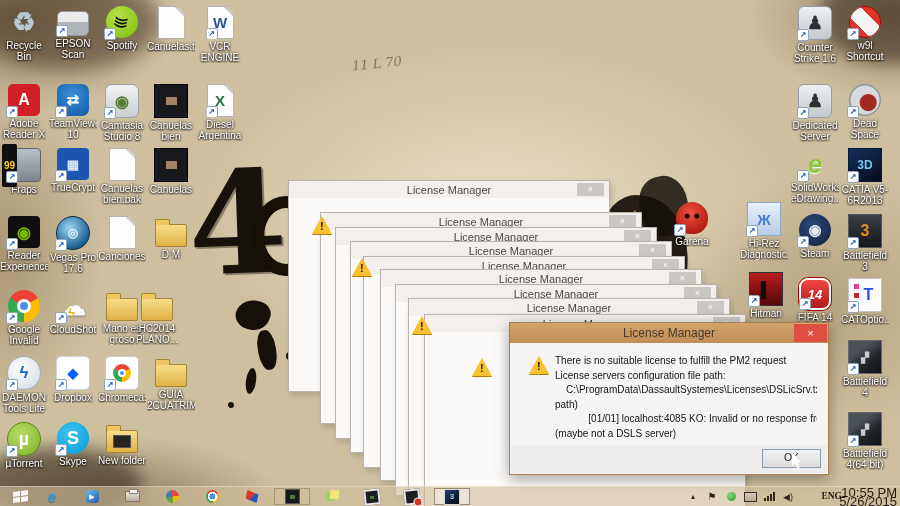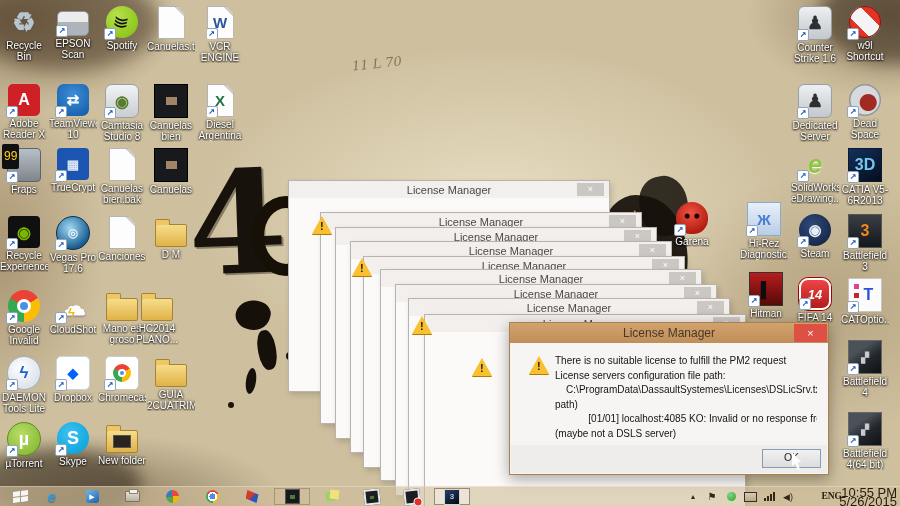--- a/index.html
+++ b/index.html
@@ -31,21 +31,21 @@
   #matlab{left:620px;top:210px;width:28px;height:26px;background:linear-gradient(180deg,#f7941e,#c05515);clip-path:polygon(50% 0,100% 100%,0 100%);transform:rotate(4deg);}
   #vinyl{left:622px;top:266px;width:48px;height:48px;border-radius:50%;background:radial-gradient(circle at 58% 45%, #8e1c14 0 11px, #170d0a 12px);}
   #handwrite{left:352px;top:56px;font-family:"DejaVu Serif",serif;font-style:italic;font-size:13px;color:rgba(72,52,30,.55);transform:rotate(-6deg);}
 
   
   .dicon{position:absolute;width:48px;text-align:center;z-index:2;}
   .dicon .ic{width:32px;height:32px;margin:0 auto;position:relative;display:flex;align-items:center;justify-content:center;font-weight:bold;}
   .dicon .lbl{margin-top:2px;font-size:10px;line-height:11px;color:#fff;max-height:23px;overflow:hidden;
     text-shadow:0 1px 2px rgba(0,0,0,.95),0 0 3px rgba(0,0,0,.85);}
   .sc{position:absolute;left:-2px;bottom:-2px;width:10px;height:10px;background:#fff;border:1px solid #8fa6bd;border-radius:2px;font-size:8px;line-height:9px;color:#1a57c4;font-weight:bold;z-index:3;}
-  .b99{position:absolute;top:-5px;left:-6px;background:#101010;color:#ffd21f;font-size:12px;font-weight:normal;padding:7px 2px;border-radius:2px;line-height:11px;}
+  .b99{position:absolute;top:-5px;left:-6px;background:#101010;color:#ffd21f;font-size:10px;font-weight:bold;padding:16px 2px;border-radius:2px;line-height:11px;}
   .ic.doc{width:25px;height:31px;background:linear-gradient(225deg,#cfcfcf 0 7px,#fdfdfd 7px);border:1px solid #b3b3b3;clip-path:polygon(0 0,72% 0,100% 24%,100% 100%,0 100%);}
   .ic.folder{width:30px;height:21px;margin-top:8px;background:linear-gradient(180deg,#f6dd8a,#e0b248);border:1px solid #a98334;border-radius:2px;}
   .ic.folder::before{content:"";position:absolute;top:-6px;left:-1px;width:13px;height:5px;background:#eec764;border:1px solid #a98334;border-bottom:none;border-radius:2px 2px 0 0;}
   .ic.chrome{border-radius:50%;background:conic-gradient(from -60deg,#ea4335 0 120deg,#fbbc05 0 240deg,#34a853 0 360deg);}
   .ic.chrome::after{content:"";position:absolute;inset:9px;border-radius:50%;background:#4a90e2;border:3px solid #fff;}
   .ic.ccast{background:#fff;border:1px solid #c9c9c9;border-radius:5px;}
   .ic.ccast::after{content:"";position:absolute;inset:7px;border-radius:50%;background:conic-gradient(from -60deg,#ea4335 0 120deg,#fbbc05 0 240deg,#34a853 0 360deg);}
   .ic.ccast::before{content:"";position:absolute;inset:12px;background:#4a90e2;border:2px solid #fff;border-radius:50%;z-index:1;}
   .ic.noentry{border-radius:50%;background:linear-gradient(45deg,transparent 0 34%,#f4f4f4 34% 66%,transparent 66%),radial-gradient(#e23327 0 65%,#9c1610 100%);box-shadow:inset 0 0 0 1px #8e120c;}
   .ic.deadspace{border-radius:50%;background:radial-gradient(circle at 60% 58%,#a32a22 0 8px,transparent 9px),radial-gradient(circle at 50% 50%,#d7dadc 0 14px,#8f969c 15px);}
@@ -193,21 +193,21 @@
         <div class="ic" style="background: rgb(23, 25, 28); border: 1px solid rgb(0, 0, 0);">
           <span style="width:11px;height:8px;background:#a08568;display:block"></span>
         </div>
         <div class="lbl">Canuelas</div>
       </div>
       <div class="dicon" style="left: 0px; top: 216px;">
         <div class="ic" style="background: rgb(16, 16, 16); border-radius: 4px;">
           <span style="color:#7ab800;font-size:16px">◉</span>
           <span class="sc">↗</span>
         </div>
-        <div class="lbl">Recycle Experience</div>
+        <div class="lbl">Reader Experience</div>
       </div>
       <div class="dicon" style="left: 49px; top: 216px;">
         <div class="ic" style="background: radial-gradient(circle at 40% 35%, rgb(159, 217, 242), rgb(28, 95, 147) 70%, rgb(12, 58, 97)); border-radius: 50%; border: 1px solid rgb(10, 47, 78);">
           <span style="color:#e8f4fb;font-size:12px">◎</span>
           <span class="sc">↗</span>
         </div>
         <div class="lbl">Vegas Pro 17.6</div>
       </div>
       <div class="dicon" style="left: 98px; top: 216px;">
         <div class="ic doc"></div>
@@ -331,21 +331,21 @@
       </div>
       <div class="dicon" style="left: 791px; top: 148px;">
         <div class="ic">
           <span style="color:#8dc63f;font-size:26px;font-weight:900;font-style:italic;text-shadow:0 1px 1px #fff">e</span>
           <span class="sc">↗</span>
         </div>
         <div class="lbl">SolidWorks eDrawing...</div>
       </div>
       <div class="dicon" style="left: 841px; top: 148px;">
         <div class="ic" style="background: linear-gradient(145deg, rgb(19, 48, 94), rgb(6, 13, 28)); border: 1px solid rgb(10, 26, 51);">
-          <span style="color:#76c7f0;font-size:16px;font-weight:900">3D</span>
+          <span style="color:#76c7f0;font-size:12px;font-weight:900">3D</span>
           <span class="sc">↗</span>
         </div>
         <div class="lbl">CATIA V5-6R2013</div>
       </div>
       <div class="dicon" style="left: 791px; top: 214px;">
         <div class="ic" style="background: radial-gradient(circle at 40% 35%, rgb(46, 74, 122), rgb(16, 31, 60)); border-radius: 50%;">
           <span style="color:#e8eef5;font-size:15px">◉</span>
           <span class="sc">↗</span>
         </div>
         <div class="lbl">Steam</div>

